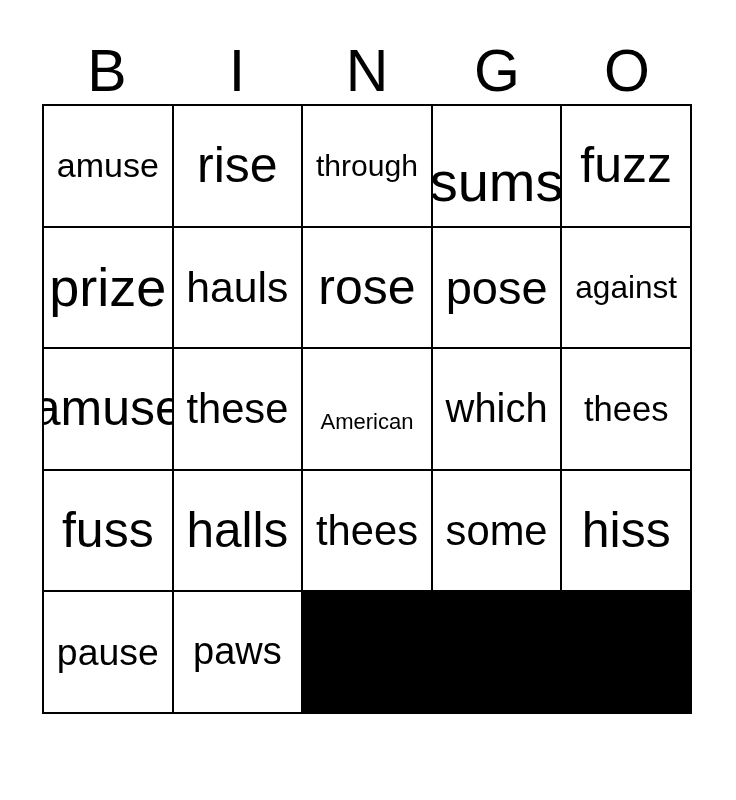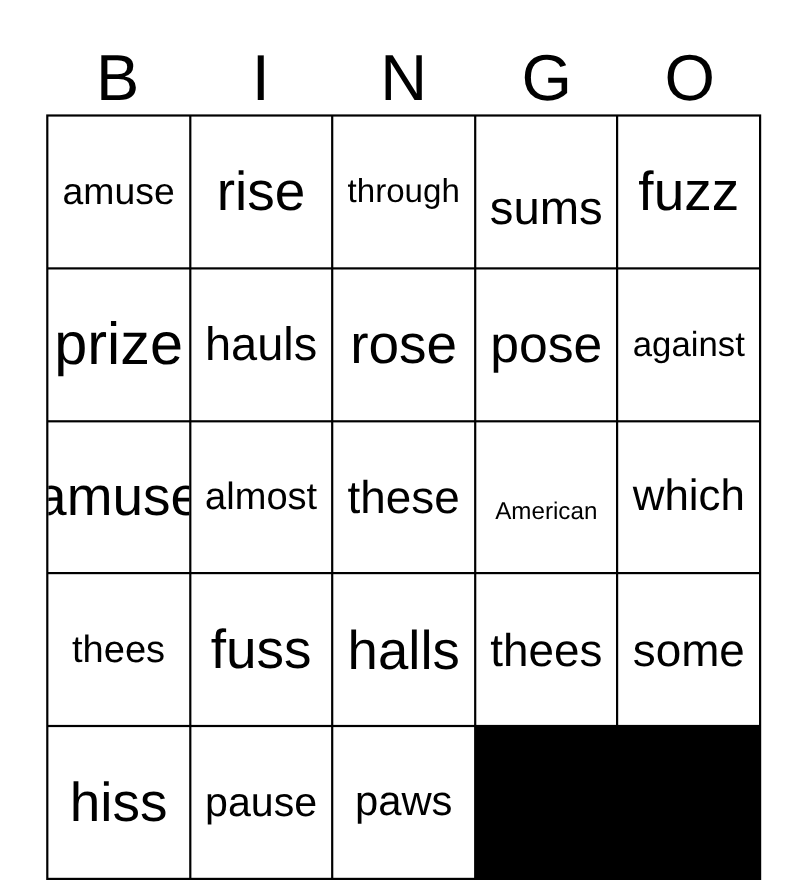--- a/index.html
+++ b/index.html
@@ -29,21 +29,21 @@
     font-size: 59px;
     line-height: 59px;
     font-weight: 400;
     color: #000000;
   }
   .bingo-grid {
     position: absolute;
     left: 42px;
     top: 104px;
     width: 650px;
-    height: 696px;
+    height: 610px;
     box-sizing: border-box;
     background: #000000;
     padding: 2px;
     display: grid;
     grid-template-columns: repeat(5, 1fr);
     grid-template-rows: repeat(5, 1fr);
     gap: 2px;
   }
   .cell {
     background: #ffffff;
@@ -74,21 +74,21 @@
   <div class="cell">
       <span style="font-size: 34px;">amuse</span>
     </div>
   <div class="cell">
       <span style="font-size: 50px;">rise</span>
     </div>
   <div class="cell">
       <span style="font-size: 30.1px;">through</span>
     </div>
   <div class="cell">
-      <span style="font-size: 43px; margin-top: 32px;">sums</span>
+      <span style="font-size: 56px; margin-top: 32px;">sums</span>
     </div>
   <div class="cell">
       <span style="font-size: 50px;">fuzz</span>
     </div>
 
   <div class="cell">
       <span style="font-size: 54px;">prize</span>
     </div>
   <div class="cell">
       <span style="font-size: 42.7px;">hauls</span>
@@ -98,23 +98,20 @@
     </div>
   <div class="cell">
       <span style="font-size: 47px;">pose</span>
     </div>
   <div class="cell">
       <span style="font-size: 31.6px;">against</span>
     </div>
 
   <div class="cell">
       <span style="font-size: 50px;">amuse</span>
-    </div>
-  <div class="cell">
-      <span style="font-size: 34.6px;">almost</span>
     </div>
   <div class="cell">
       <span style="font-size: 41.7px;">these</span>
     </div>
   <div class="cell">
       <span style="font-size: 22px; margin-top: 26px;">American</span>
     </div>
 
   <div class="cell">
       <span style="font-size: 39.9px;">which</span>

